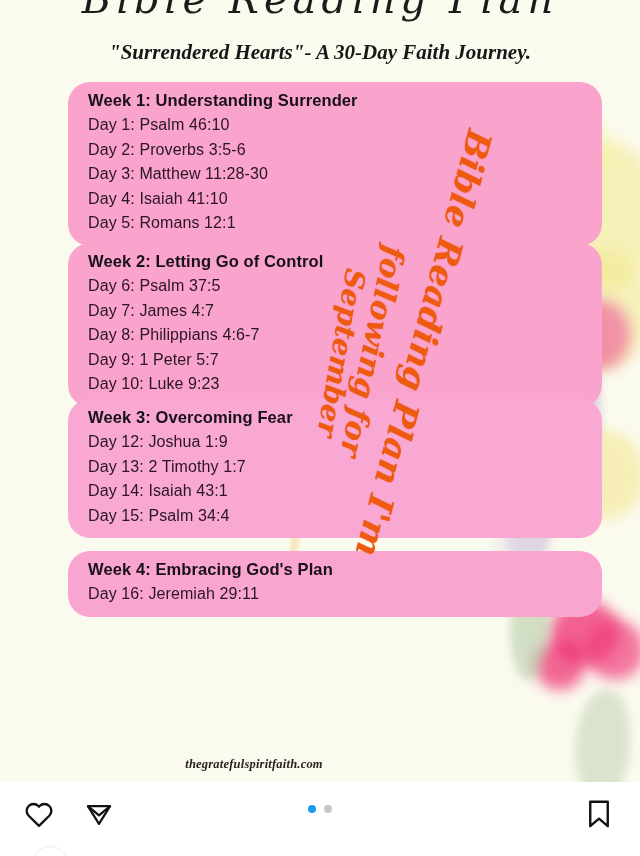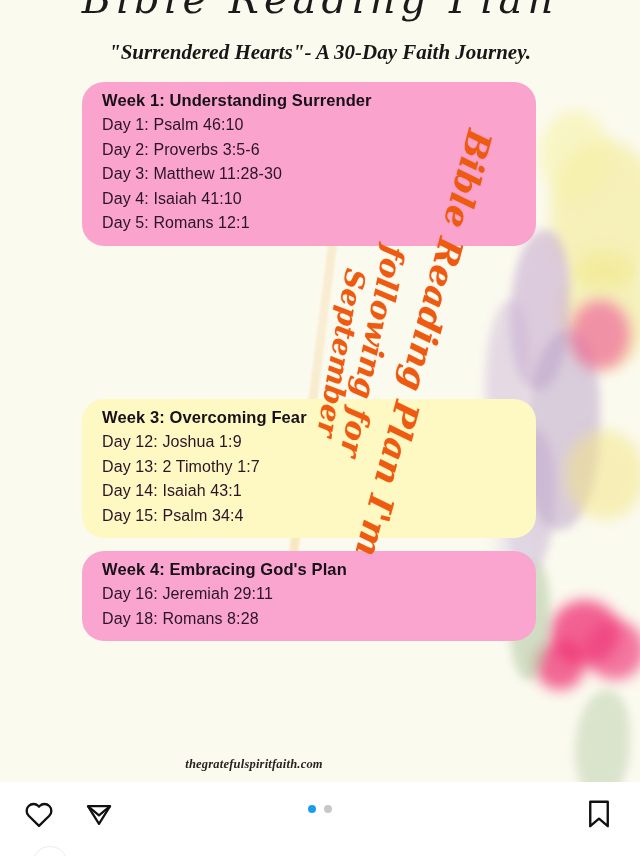--- a/index.html
+++ b/index.html
@@ -57,28 +57,28 @@
     font-family:"Liberation Serif", serif;
     font-style:italic; font-weight:bold;
     font-size:21px;
     color:#171717;
     white-space:nowrap;
   }
 
   
   .card {
     position:absolute;
-    left:82px; width:454px;
+    left:68px; width:534px;
     background:#f9a3cd;
     border-radius:22px;
     padding:9px 0 10px 20px;
   }
   .card.c1 { top:82px;  background:#f9a3cd; }
   .card.c2 { top:243px; background:#f9a3cd; }
-  .card.c3 { top:399px; background:#fef9c3; }
+  .card.c3 { top:399px; background:#f9a8d4; }
   .card.c4 { top:551px; background:#f9a5d0; }
 
   .card-title {
     font-size:16.5px; font-weight:bold;
     color:#181018; letter-spacing:.1px;
     margin-bottom:3px;
   }
   .card-line {
     font-size:16px; color:#2a1426;
     line-height:24.5px; letter-spacing:.1px;
@@ -161,33 +161,40 @@
 
     <div class="card c1">
       <div class="card-title">Week 1: Understanding Surrender</div>
       <div class="card-line">Day 1: Psalm 46:10</div>
       <div class="card-line">Day 2: Proverbs 3:5-6</div>
       <div class="card-line">Day 3: Matthew 11:28-30</div>
       <div class="card-line">Day 4: Isaiah 41:10</div>
       <div class="card-line">Day 5: Romans 12:1</div>
     </div>
 
+    <div class="card c2">
+      <div class="card-title">Week 2: Letting Go of Control</div>
+      <div class="card-line">Day 6: Psalm 37:5</div>
+      <div class="card-line">Day 7: James 4:7</div>
+      <div class="card-line">Day 8: Philippians 4:6-7</div>
+      <div class="card-line">Day 9: 1 Peter 5:7</div>
+      <div class="card-line">Day 10: Luke 9:23</div>
+    </div>
 
     <div class="card c3">
       <div class="card-title">Week 3: Overcoming Fear</div>
       <div class="card-line">Day 12: Joshua 1:9</div>
       <div class="card-line">Day 13: 2 Timothy 1:7</div>
       <div class="card-line">Day 14: Isaiah 43:1</div>
       <div class="card-line">Day 15: Psalm 34:4</div>
     </div>
 
     <div class="card c4">
       <div class="card-title">Week 4: Embracing God's Plan</div>
       <div class="card-line">Day 16: Jeremiah 29:11</div>
-      <div class="card-line">Day 18: Romans 8:28</div>
     </div>
 
     <div class="hand-wrap">
       <div class="hand l1">Bible Reading Plan I'm</div>
       <div class="hand l2">following for</div>
       <div class="hand l3">September</div>
     </div>
 
     <div class="watermark">thegratefulspiritfaith.com</div>
   </div>

